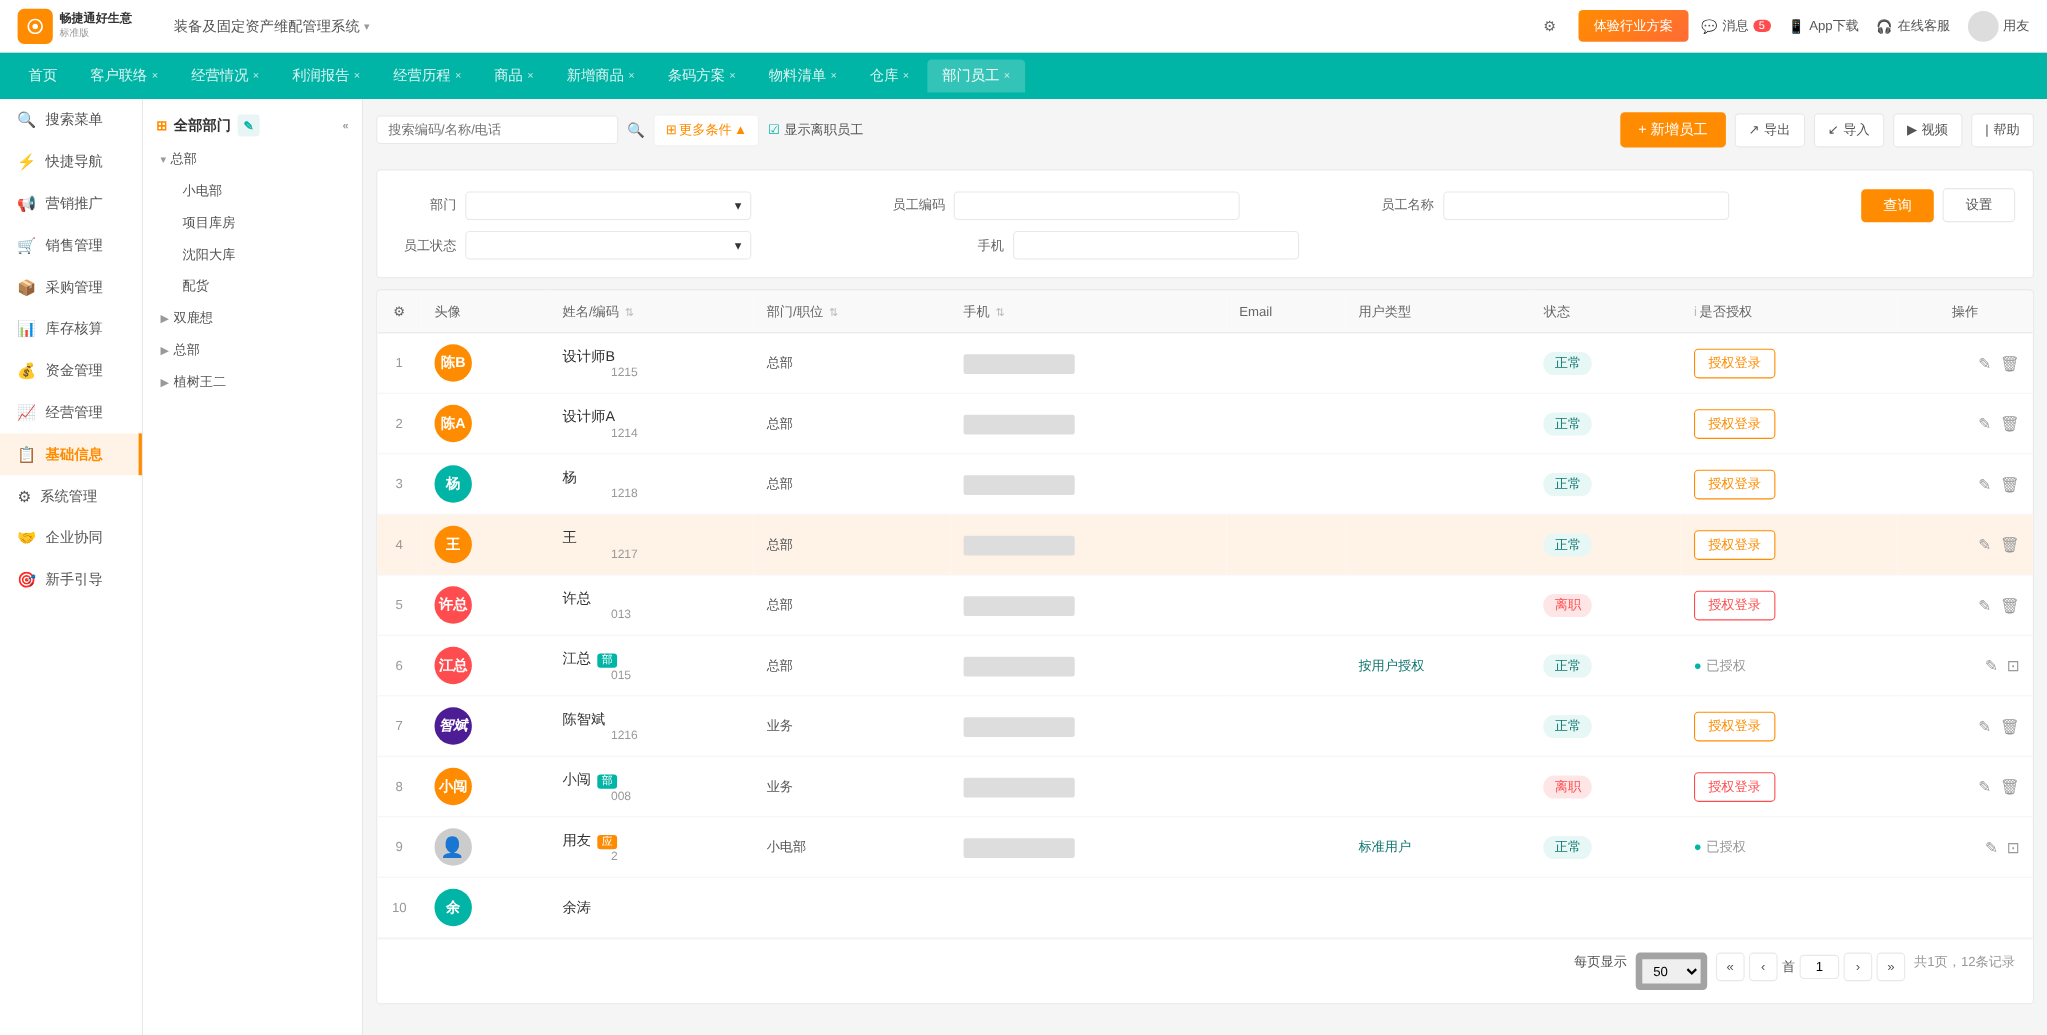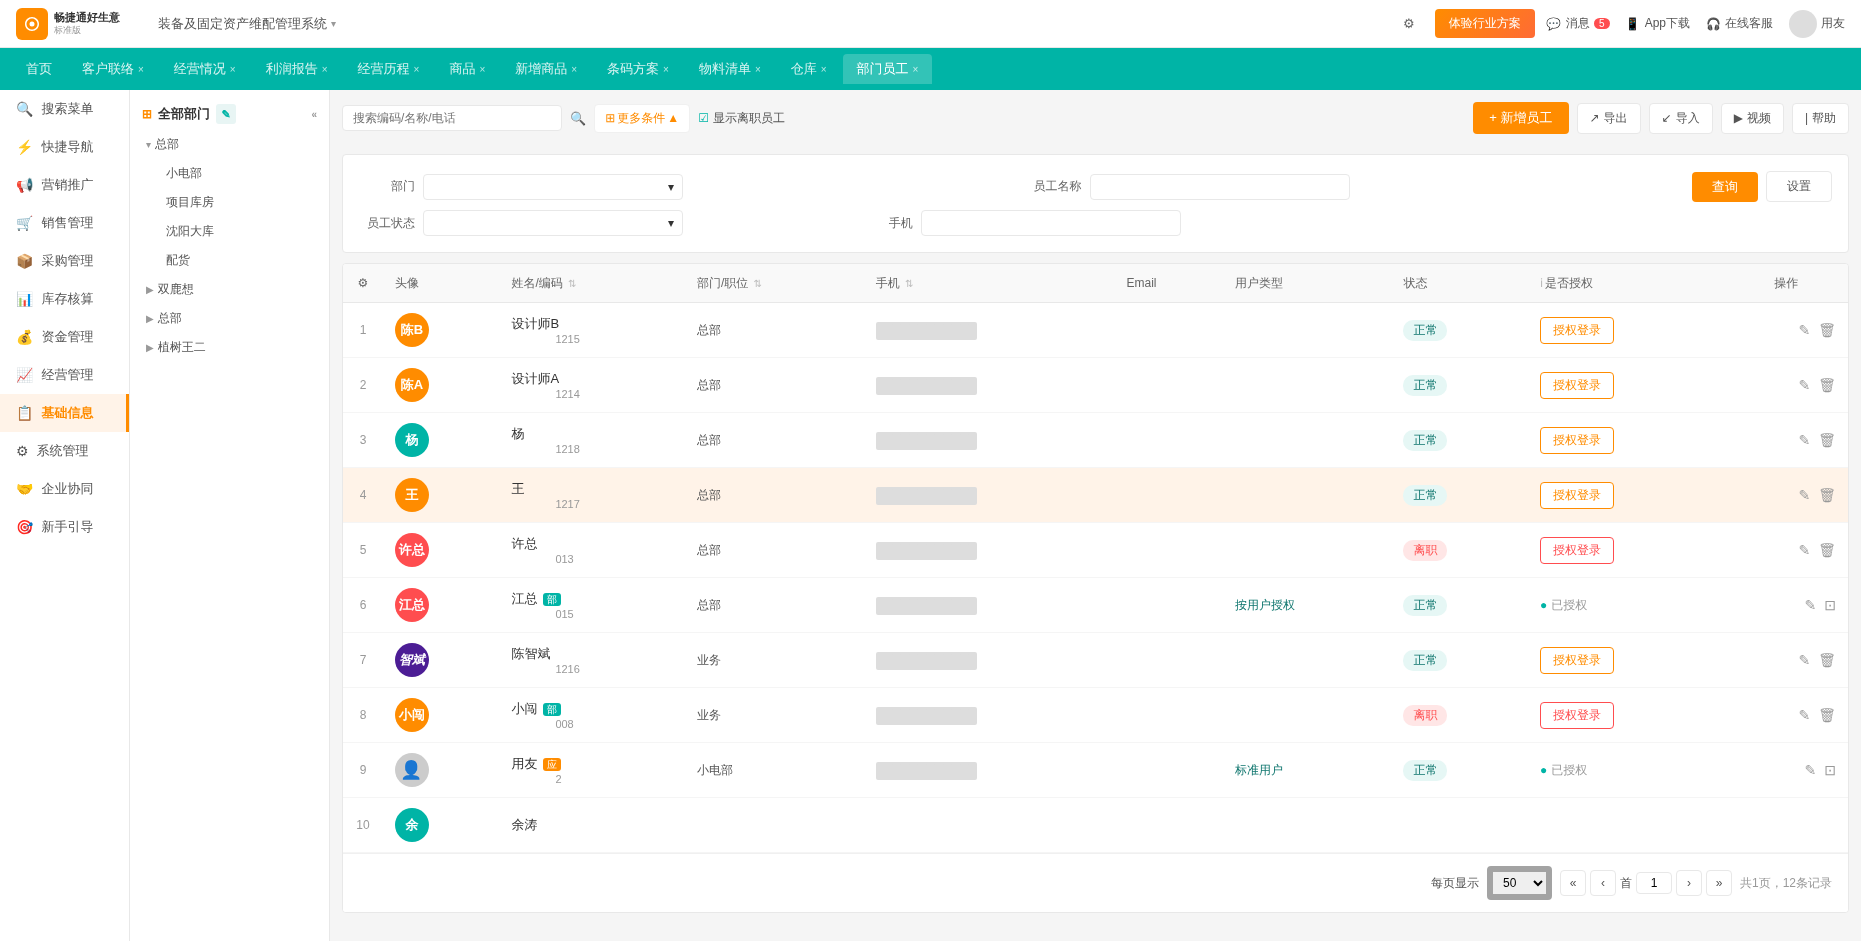--- a/index.html
+++ b/index.html
@@ -135,21 +135,21 @@
     .user-type { font-size: 12px; color: #0f766e; }
     .op-icons { display: flex; gap: 8px; align-items: center; }
     .op-icon { color: #999; cursor: pointer; font-size: 14px; }
     .tag-badge { background: #00b4a6; color: white; font-size: 10px; padding: 1px 4px; border-radius: 3px; margin-left: 2px; }
     .tag-badge.orange { background: #ff8c00; }
     .sort-icon { color: #bbb; font-size: 10px; margin-left: 2px; cursor: pointer; }
     .info-icon { color: #bbb; font-size: 12px; margin-right: 2px; }
 
     
     .pagination {
-      display: flex; align-items: center; justify-content: flex-end; padding: 12px 16px;
+      display: flex; align-items: flex-start; justify-content: flex-end; padding: 12px 16px;
       background: white; border-top: 1px solid #f0f0f0; gap: 8px; font-size: 12px; color: #555;
     }
     .page-size-label { }
     .page-size-select { border: 6px solid #a3a3a3; border-radius: 4px; padding: 3px 6px; font-size: 12px; }
     .page-nav { display: flex; align-items: center; gap: 4px; }
     .page-btn { width: 26px; height: 26px; border: 1px solid #e8e8e8; border-radius: 4px; display: flex; align-items: center; justify-content: center; cursor: pointer; font-size: 12px; color: #555; background: white; }
     .page-input { width: 36px; border: 1px solid #e8e8e8; border-radius: 4px; padding: 3px 6px; text-align: center; font-size: 12px; outline: none; }
     .page-total { color: #999; }
 
     
@@ -385,20 +385,24 @@
       <div class="adv-filter">
         <div class="adv-filter-row">
           <div class="filter-field" style="flex:1;">
             <span class="filter-label">部门</span>
             <div class="filter-select" style="flex:1; max-width:260px;">
               <span></span>
               <span>▾</span>
             </div>
           </div>
           <div class="filter-field" style="flex:1;">
+            <span class="filter-label">员工编码</span>
+            <input class="filter-input" style="max-width: 260px;">
+          </div>
+          <div class="filter-field" style="flex:1;">
             <span class="filter-label">员工名称</span>
             <input class="filter-input" style="max-width: 260px;">
           </div>
           <div style="display:flex; gap:8px; align-items:center; margin-left:auto;">
             <button class="btn-query">查询</button>
             <button class="btn-set">设置</button>
           </div>
         </div>
         <div class="adv-filter-row">
           <div class="filter-field" style="flex:1;">

